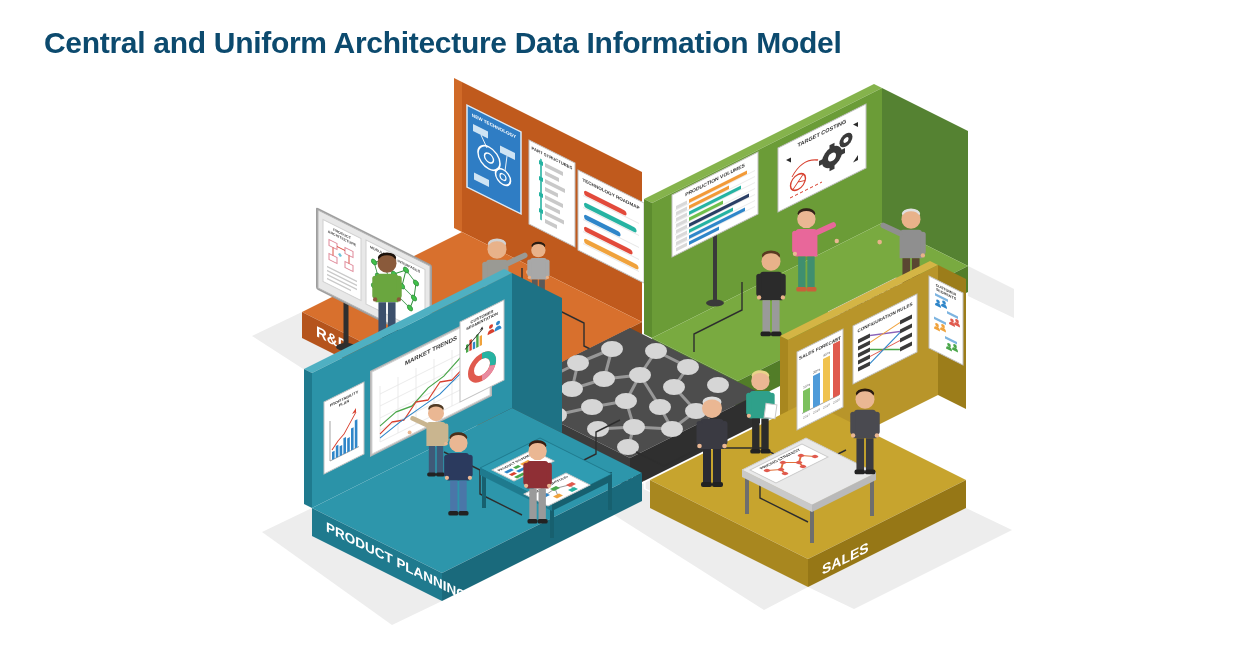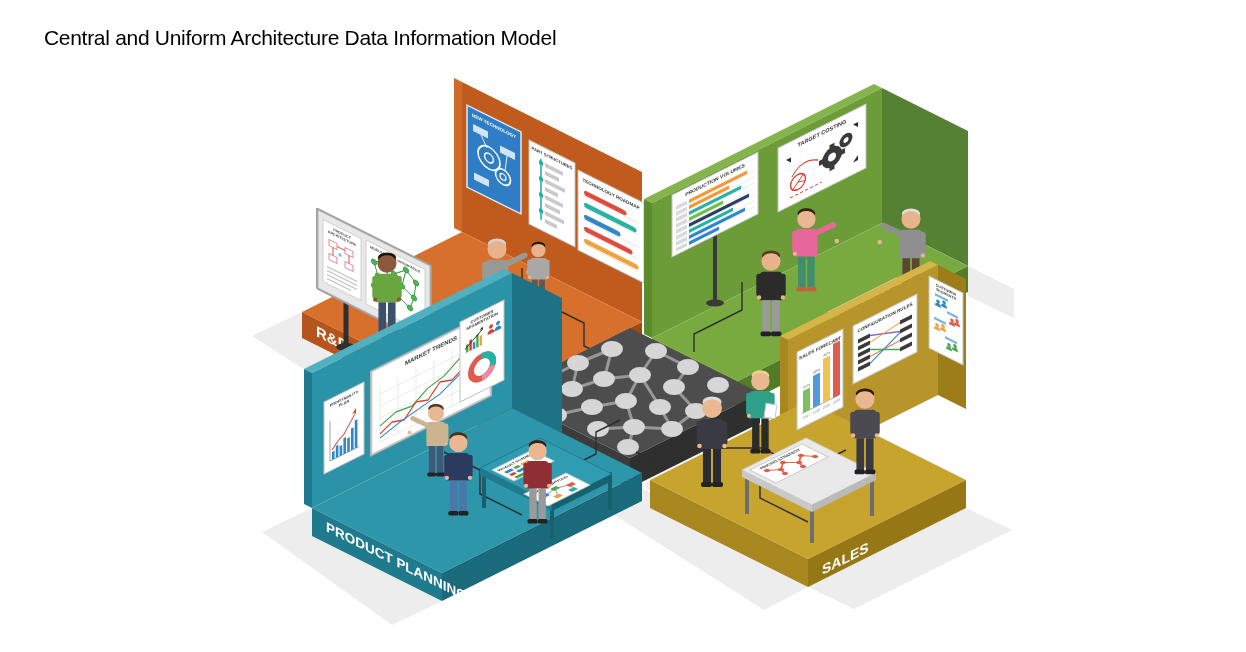--- a/index.html
+++ b/index.html
@@ -1,19 +1,19 @@
 <!DOCTYPE html>
 <html><head>
 <meta charset="utf-8">
 <style>
   html,body{margin:0;padding:0;background:#fff;}
   .stage{position:relative;width:1246px;height:652px;background:#ffffff;overflow:hidden;
          font-family:"Liberation Sans",sans-serif;}
-  .main-title{position:absolute;left:44px;top:26px;font-size:21px;font-weight:400;
-         color:#000000;letter-spacing:-0.3px;white-space:nowrap;}
+  .main-title{position:absolute;left:44px;top:26px;font-size:30px;font-weight:700;
+         color:#0c4a6e;letter-spacing:-0.3px;white-space:nowrap;}
   svg.scene{position:absolute;left:0;top:0;}
   svg text{font-family:"Liberation Sans",sans-serif;}
   .b{font-weight:700;}
   .wht{fill:#ffffff;stroke:#c2c2c2;stroke-width:1;}
   .lbl{font-weight:700;fill:#ffffff;}
   .edge{stroke:#989898;stroke-width:3;}
   .floorline{fill:none;stroke:#2e2e2e;stroke-width:1.4;}
 </style>
 </head>
 <body>

